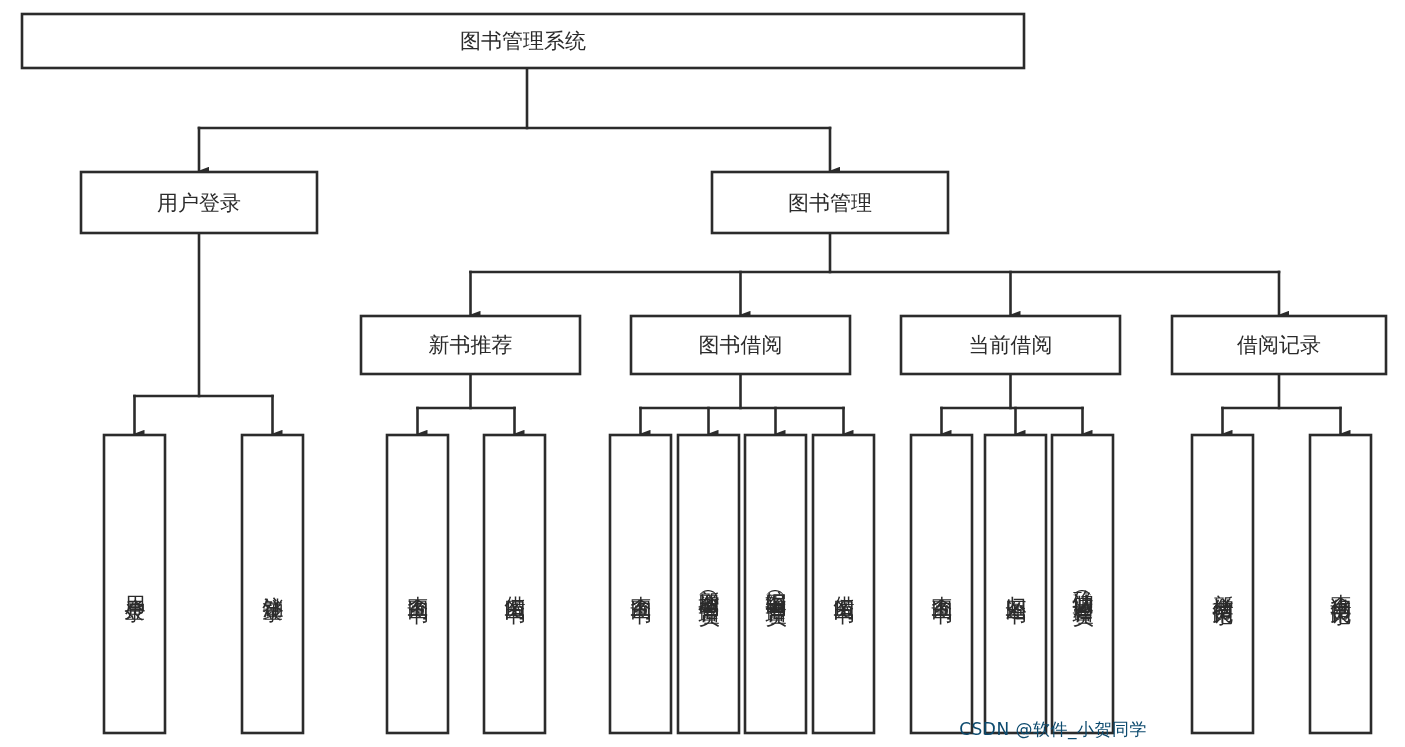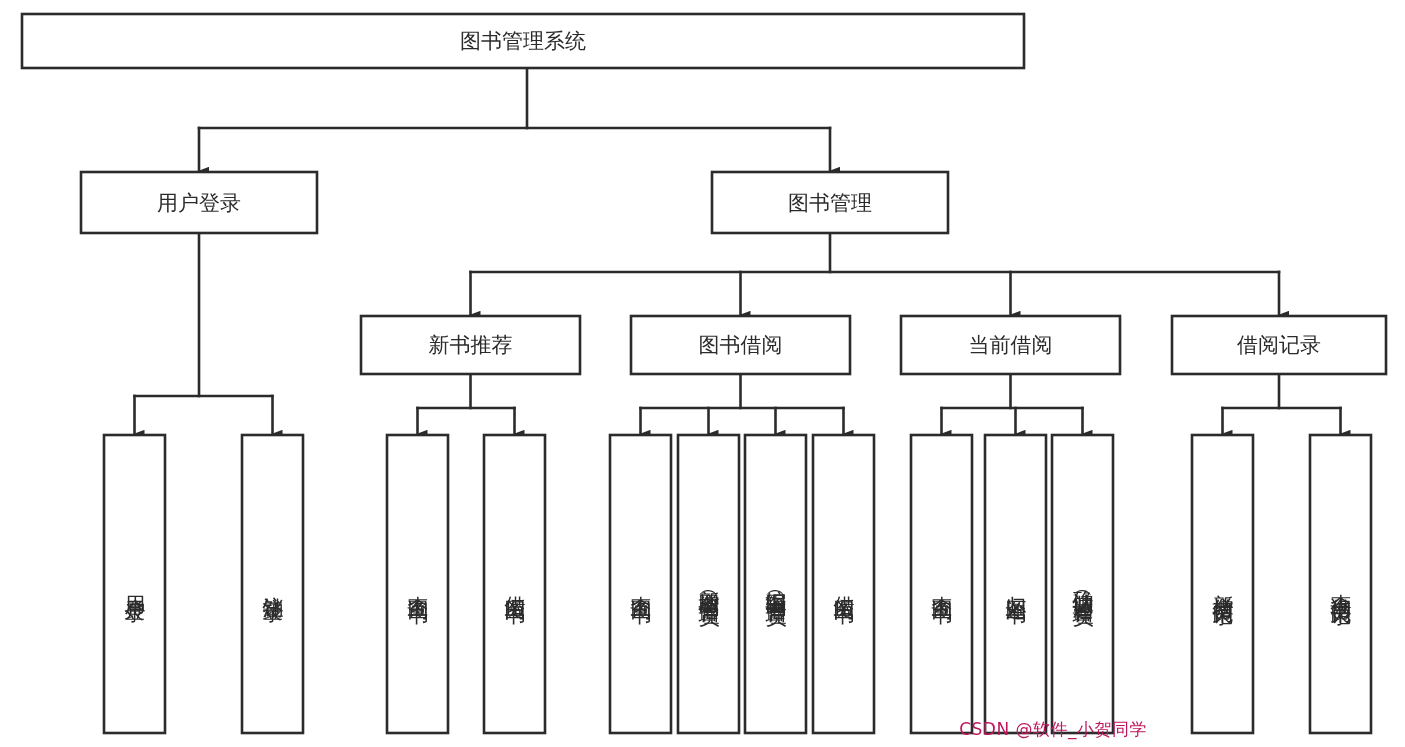--- a/index.html
+++ b/index.html
@@ -62,21 +62,21 @@
     color: #2b2b2b;
     white-space: nowrap;
     text-align: center;
   }
   .watermark {
     position: absolute;
     right: 10px;
     bottom: 6px;
     font-family: "DejaVu Sans", "Liberation Sans", sans-serif;
     font-size: 17px;
-    color: #be185d;
+    color: #0c4a6e;
     letter-spacing: 0.5px;
     white-space: nowrap;
   }
 </style>
 </head>
 <body>
 
 <div id="diagram-root">
 
   <svg id="flowchart" viewBox="0 0 1405 747">

